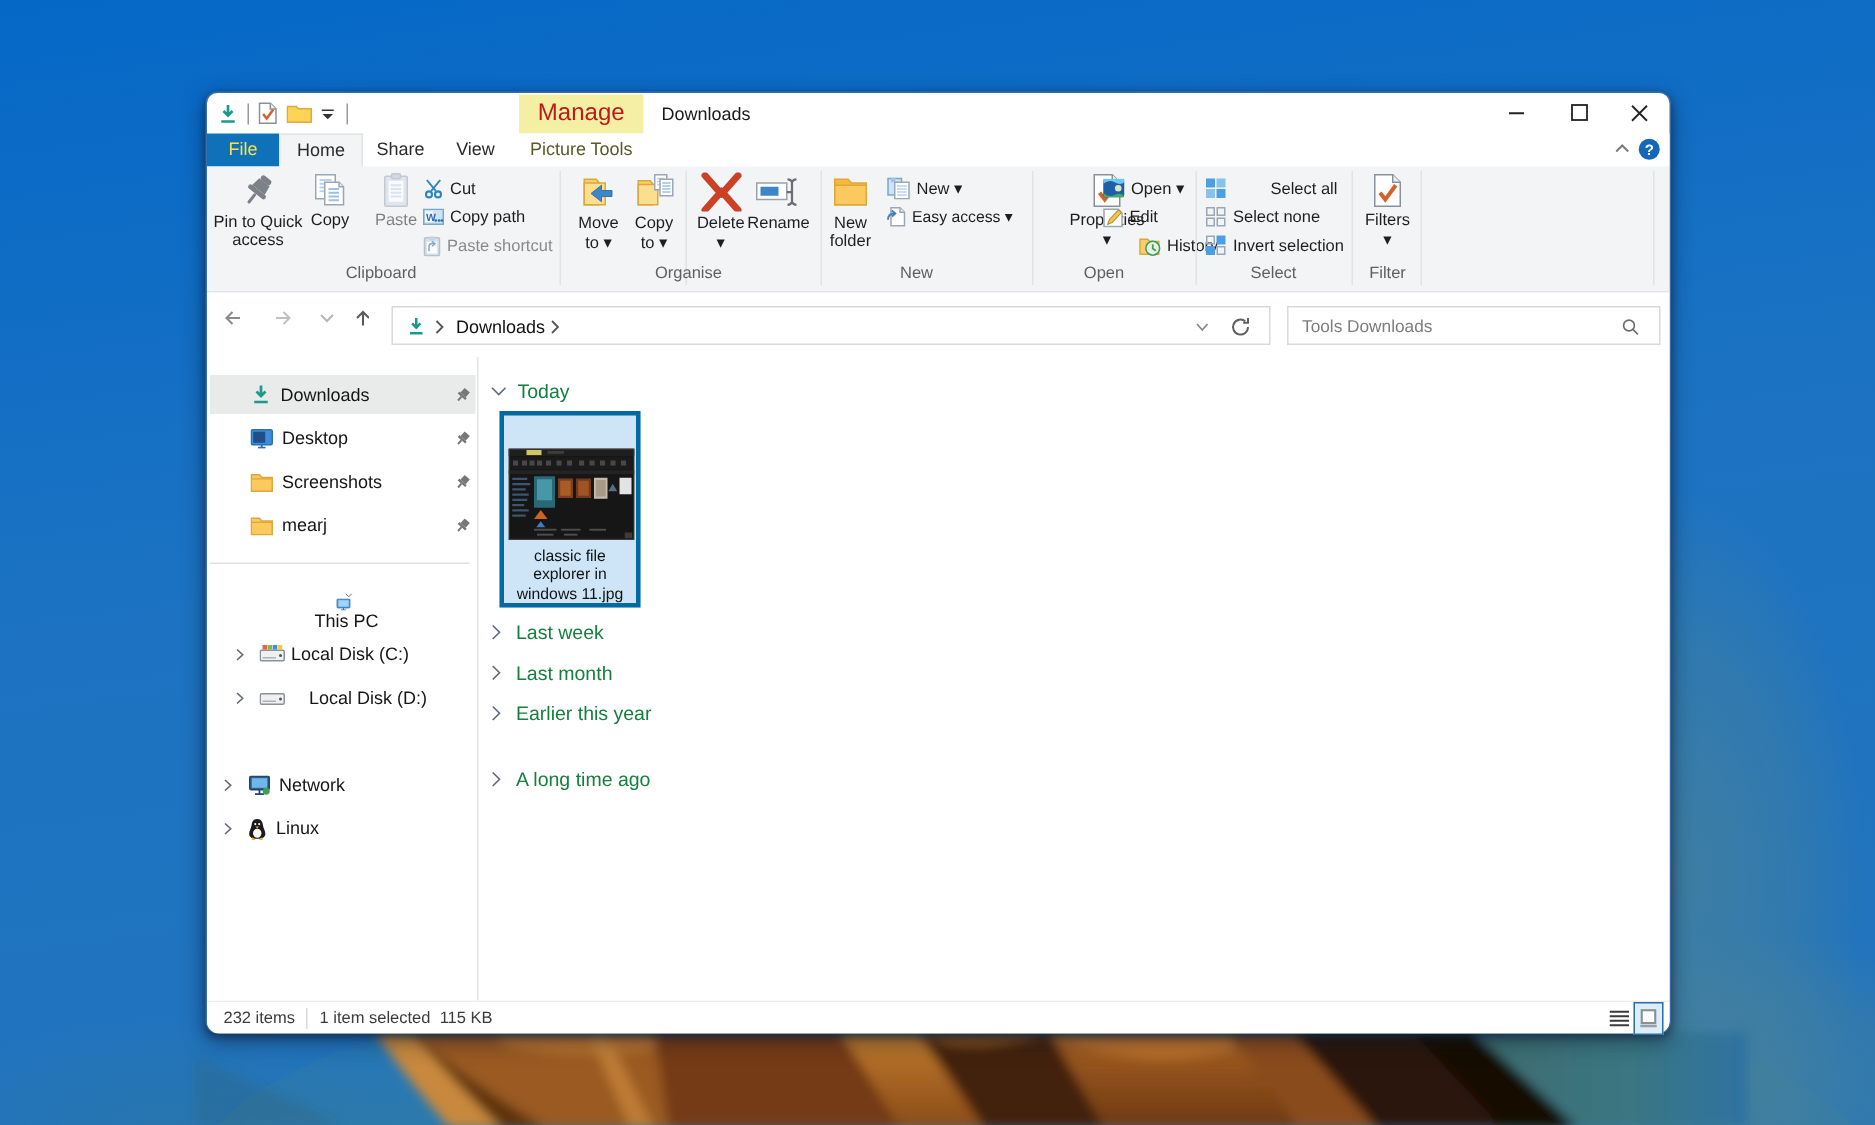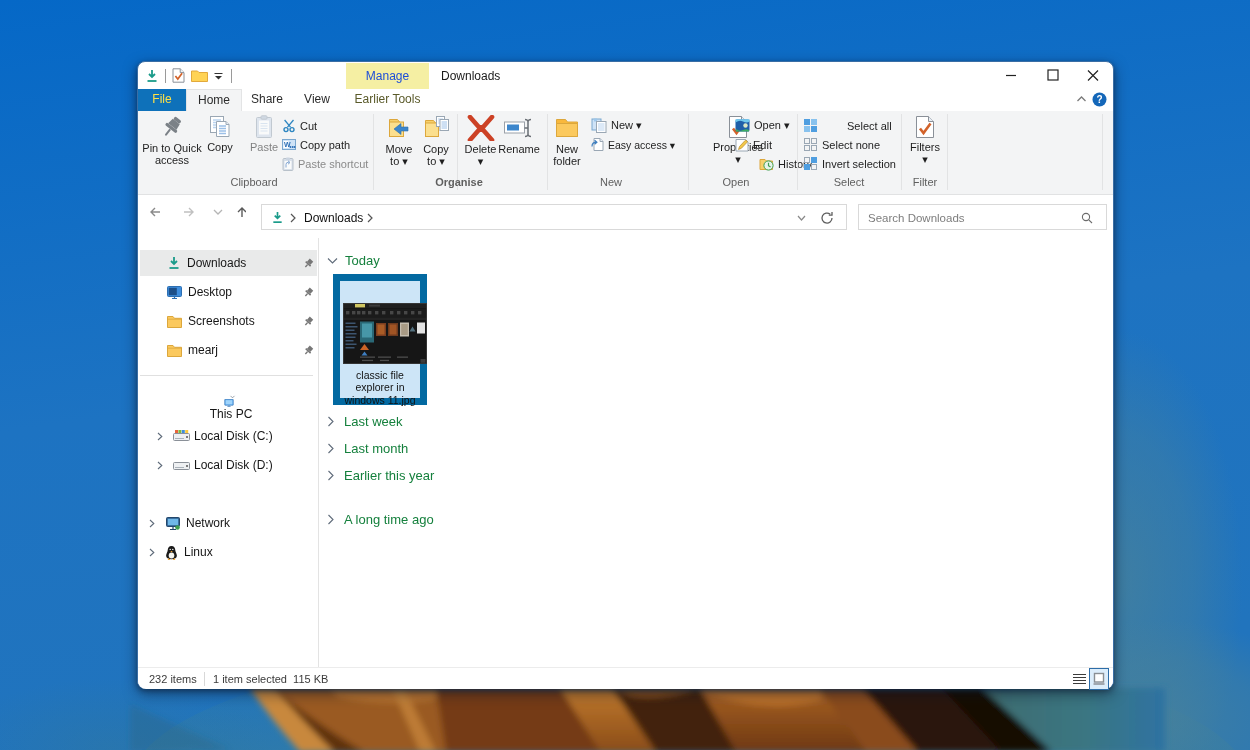--- a/index.html
+++ b/index.html
@@ -11,21 +11,21 @@
   position:absolute; left:137px; top:61px; width:977px; height:628px;
   background:#fff; border-radius:8px; border:1px solid #3a6ea5;
   box-shadow:0 5px 14px rgba(10,20,40,0.5), 0 2px 5px rgba(10,20,40,0.4);
 }
 
 #titlebar { position:absolute; left:0; top:0; width:100%; height:27px; }
 .qat { position:absolute; top:0; height:27px; display:flex; align-items:center; }
 .qsep { width:1px; height:14px; background:#9a9a9a; }
 #wctl { position:absolute; right:0; top:0; height:27px; }
 #title-text { position:absolute; left:303px; top:7px; font-size:12px; color:#1a1a1a; }
-#manage-tab { position:absolute; left:208px; top:1px; width:83px; height:26px; background:#f5efa3; color:#1d4ed8; font-size:12px; text-align:center; line-height:26px; }
+#manage-tab { position:absolute; left:208px; top:1px; width:83px; height:26px; background:#f5efa3; color:#b91c1c; font-size:16px; text-align:center; line-height:26px; }
 
 #tabrow { position:absolute; left:0; top:27px; width:100%; height:22px; background:#fff; font-size:12px; }
 .tab { position:absolute; top:0; height:22px; text-align:center; line-height:21px; color:#2b2b2b; }
 #tab-file { left:0; width:48px; background:#0e71ba; color:#fde047; }
 #tab-home { left:48px; width:56px; background:#f3f4f5; border:1px solid #e3e4e5; border-bottom:none; }
 #tab-share { left:104px; width:50px; }
 #tab-view { left:154px; width:50px; }
 #tab-pt { left:208px; width:83px; color:#5a5a2a; }
 
 #ribbon { position:absolute; left:0; top:49px; width:100%; height:84px; background:#f3f4f5; border-bottom:1px solid #e1e2e3; }
@@ -42,21 +42,21 @@
 #addrbox { position:absolute; left:123px; top:9px; width:586px; height:26px; border:1px solid #d9d9d9; background:#fff; }
 #searchbox { position:absolute; left:720px; top:9px; width:249px; height:26px; border:1px solid #d9d9d9; background:#fff; }
 
 #main { position:absolute; left:0; top:176px; width:100%; height:429px; background:#fff; }
 #sidebar { position:absolute; left:0; top:0; width:181px; height:429px; border-right:1px solid #e3e3e3; }
 .srow { position:absolute; left:2px; width:177px; height:26px; display:flex; align-items:center; font-size:12px; color:#161616; }
 .pin { position:absolute; }
 #content { position:absolute; left:182px; top:0; width:794px; height:429px; }
 .ghdr { position:absolute; left:7px; font-size:13px; color:#15803d; display:flex; align-items:center; }
 
-#thumb { position:absolute; left:13px; top:36px; width:94px; height:131px; background:#cde5f7; border:7px solid #0369a1; }
+#thumb { position:absolute; left:13px; top:36px; width:94px; height:131px; background:#cde5f7; border:3px solid #0369a1; }
 #thumbimg { position:absolute; left:3px; top:22px; width:84px; height:61px; }
 #thumbtxt { position:absolute; left:0; top:88px; width:100%; text-align:center; font-size:10.5px; line-height:12.4px; color:#111; }
 
 #status { position:absolute; left:0; top:605px; width:100%; height:22px; border-top:1px solid #ececec; font-size:11px; color:#3b3b3b; border-radius:0 0 8px 8px; background:#fff;}
 </style>
 </head>
 <body>
 <div id="desktop">
 <svg id="wall" width="1250" height="750" viewBox="0 0 1250 750">
   <defs>
@@ -176,21 +176,21 @@
         <path d="M95 8.5 l10 10 M105 8.5 l-10 10" stroke="#222" stroke-width="1.2"></path>
       </svg>
     </div>
   </div>
 
   <div id="tabrow">
     <div class="tab" id="tab-file">File</div>
     <div class="tab" id="tab-home">Home</div>
     <div class="tab" id="tab-share">Share</div>
     <div class="tab" id="tab-view">View</div>
-    <div class="tab" id="tab-pt">Earlier Tools</div>
+    <div class="tab" id="tab-pt">Picture Tools</div>
     <svg style="position:absolute; right:26px; top:5px;" width="11" height="11" viewBox="0 0 11 11">
           <path d="M1.5 7 L5.5 3 L9.5 7" stroke="#7a7a7a" stroke-width="1.3" fill="none"></path>
         </svg>
     <svg style="position:absolute; right:6px; top:3px;" width="15" height="15" viewBox="0 0 15 15">
           <circle cx="7.5" cy="7.5" r="7" fill="#1467b9"></circle>
           <text x="7.5" y="11" font-size="10" font-weight="bold" fill="#fff" text-anchor="middle" font-family="Liberation Sans">?</text>
         </svg>
   </div>
 
   <div id="ribbon">
@@ -286,21 +286,21 @@
     </div>
     <div class="rbig" style="left:355px; width:52px;">
       <svg class="ic" width="30" height="26" viewBox="0 0 30 26">
             <rect x="0.5" y="7" width="20" height="11" fill="#fff" stroke="#9aa0a8"></rect>
             <rect x="3" y="9.5" width="12" height="6" fill="#3c86cc"></rect>
             <path d="M24 13 h-4 M24 13 h4" stroke="#6a6f75" stroke-width="0"></path>
             <path d="M21 4.5 c1.5 0 2.5 0.6 3 1.8 c0.5 -1.2 1.5 -1.8 3 -1.8 M21 21.5 c1.5 0 2.5 -0.6 3 -1.8 c0.5 1.2 1.5 1.8 3 1.8 M24 6.3 v13.4 M20.5 13 h3" stroke="#6a6f75" stroke-width="1.5" fill="none"></path>
           </svg>
       Rename
     </div>
-    <div class="rlabel" style="left:291px; width:60px;font-weight:bold;">Organise</div>
+    <div class="rlabel" style="left:291px; width:60px;">Organise</div>
     <div class="rgsep" style="left:409px;"></div>
 
     <div class="rbig" style="left:407px; width:44px;">
       <svg class="ic" width="26" height="26" viewBox="0 0 26 26">
             <path d="M2.5 4.5 h9 l2 2.5 h10 v14.5 h-21 Z" fill="#f9b83c" stroke="#dca73c"></path>
             <path d="M2.5 8.5 h21 v13 h-21 Z" fill="#fbc95e" stroke="#dca73c"></path>
           </svg>
       New<br>folder
     </div>
     <div class="rsm" style="left:453px; top:6px;">
@@ -422,21 +422,21 @@
           </svg>
       <svg style="position:absolute;right:40px;top:10px;" width="9" height="7" viewBox="0 0 9 7">
             <path d="M1 1 l3.5 4 3.5-4" stroke="#8a8a8a" stroke-width="1.2" fill="none"></path>
           </svg>
       <svg style="position:absolute;right:12px;top:6px;" width="14" height="14" viewBox="0 0 14 14">
             <path d="M12 7 a5 5 0 1 1 -1.8 -3.8" stroke="#5f5f5f" stroke-width="1.3" fill="none"></path>
             <path d="M12 1 v3.2 h-3.2" fill="none" stroke="#5f5f5f" stroke-width="1.3"></path>
           </svg>
     </div>
     <div id="searchbox">
-      <div style="position:absolute;left:9px;top:7px;font-size:11.5px;color:#7d7d7d;">Search Downloads</div>
+      <div style="position:absolute;left:9px;top:7px;font-size:11.5px;color:#7d7d7d;">Tools Downloads</div>
       <svg style="position:absolute;right:13px;top:7px;" width="12" height="12" viewBox="0 0 12 12">
             <circle cx="5" cy="5" r="3.6" stroke="#6b6b6b" stroke-width="1.1" fill="none"></circle>
             <path d="M7.8 7.8 L11 11" stroke="#6b6b6b" stroke-width="1.1"></path>
           </svg>
     </div>
   </div>
 
   <div id="main">
     <div id="sidebar">
       <div class="srow" style="top:12px; background:#e9eaea;">
@@ -533,21 +533,21 @@
       <div class="srow" style="top:214px;">
         <svg style="margin-left:17px;" width="6" height="9" viewBox="0 0 6 9">
               <path d="M1 1 L4.8 4.5 L1 8" stroke="#5f6b7a" stroke-width="1.1" fill="none"></path>
             </svg>
         <span style="width:10px;"></span>
         <svg width="17" height="12" viewBox="0 0 17 12">
               <rect x="0.5" y="3.5" width="16" height="7" rx="1" fill="#eef0f2" stroke="#8a9098"></rect>
               <path d="M2 8.5 h9" stroke="#aab2ba" stroke-width="1"></path>
               <circle cx="14" cy="7" r="1" fill="#555"></circle>
             </svg>
-        <span style="margin-left:4px;">Local Disk (D:)</span>
+        <span style="margin-left:16px;">Local Disk (D:)</span>
       </div>
       <div class="srow" style="top:272px;">
         <svg style="margin-left:9px;" width="6" height="9" viewBox="0 0 6 9">
               <path d="M1 1 L4.8 4.5 L1 8" stroke="#5f6b7a" stroke-width="1.1" fill="none"></path>
             </svg>
         <span style="width:10px;"></span>
         <svg width="16" height="13" viewBox="0 0 16 13">
               <rect x="1.5" y="0.5" width="13" height="9" rx="1" fill="#2f5f8f" stroke="#23476b"></rect>
               <rect x="2.8" y="1.8" width="10.4" height="6.4" fill="#6fb7e8"></rect>
               <path d="M5 12.5 h6 M8 9.5 v3" stroke="#23476b" stroke-width="1.2"></path>

